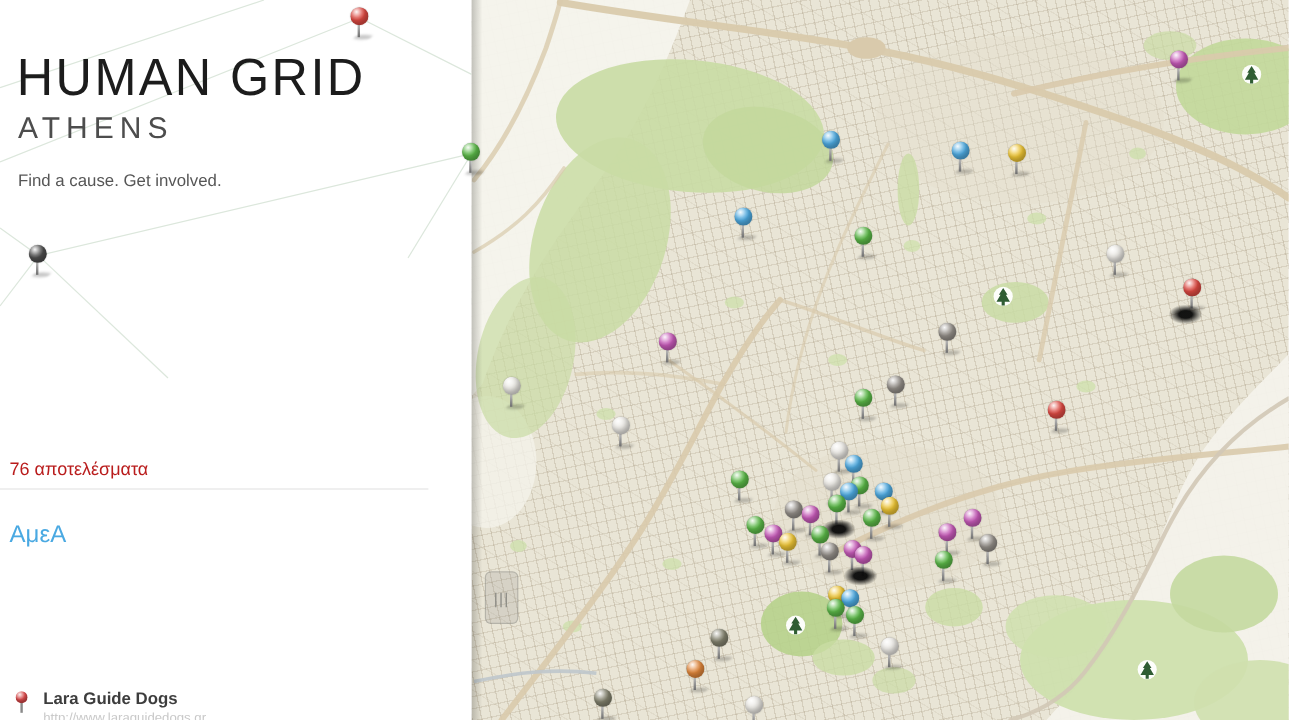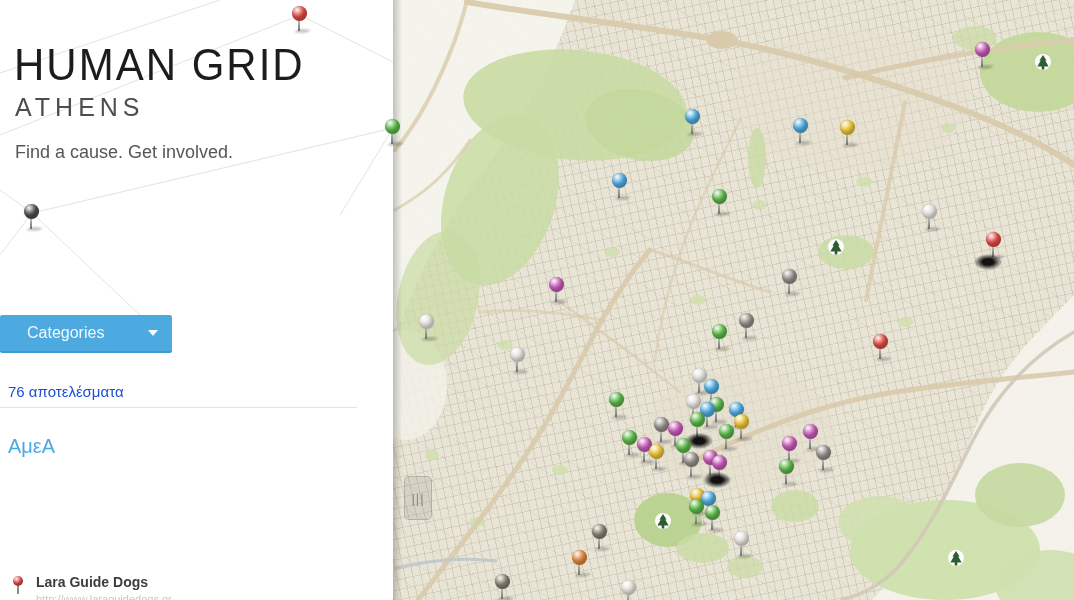--- a/index.html
+++ b/index.html
@@ -31,33 +31,33 @@
   .blob{position:absolute;width:28px;height:16px;margin:-8px 0 0 -14px;pointer-events:none;
     background:radial-gradient(ellipse at center, rgba(8,8,8,.95) 0 28%, rgba(8,8,8,0) 72%);}
 
   
   #sidebar{position:absolute;left:0;top:0;width:393px;height:600px;background:#fff;z-index:10;}
   #sidebar-decor{position:absolute;left:0;top:0;z-index:0;}
   .sb{position:absolute;z-index:2;}
   #app-title{left:14px;top:40px;font-size:42px;letter-spacing:2px;color:#1c1c1c;
     transform:scaleY(1.04);transform-origin:left top;white-space:nowrap;}
   #app-subtitle{left:15px;top:93px;font-size:25px;letter-spacing:5px;color:#4d4d4d;}
-  #tagline{left:15px;top:142px;font-size:18px;color:#565656;}
+  #tagline{left:15px;top:142px;font-size:14px;color:#565656;}
 
   #categories-btn{left:0;top:315px;width:172px;height:38px;background:#4DAAE0;border:0;
     border-bottom:2px solid #3f9bd3;border-radius:2px;display:flex;align-items:center;
     cursor:pointer;padding:0 14px 0 27px;box-sizing:border-box;}
   #categories-btn .lbl{color:rgba(255,255,255,.92);font-size:16px;flex:1;text-align:left;}
   .caret{width:0;height:0;border-left:5px solid transparent;border-right:5px solid transparent;
     border-top:6px solid rgba(255,255,255,.95);}
   #search-input{left:185px;top:315px;width:172px;height:38px;box-sizing:border-box;
     background:#EBF3F9;border:1px solid #D8E5EF;border-radius:2px;padding:0 14px;
     font-size:16px;color:#55606a;font-family:"Liberation Sans",sans-serif;}
   #search-input::placeholder{color:#93A0AB;}
-  #results-count{left:8px;top:383px;font-size:15px;color:#1d4ed8;}
+  #results-count{left:8px;top:383px;font-size:15px;color:#b91c1c;}
   #divider{left:0;top:407px;width:357px;height:1px;background:#E4E4E4;}
   #category-heading{left:8px;top:435px;font-size:20px;color:#4AA9E2;}
 
   .result-item{position:absolute;left:0;width:340px;cursor:pointer;z-index:2;}
   .result-item .ttl{margin-left:36px;font-size:14px;font-weight:bold;color:#3d3d3d;}
   .result-item .url{margin-left:36px;font-size:11px;color:#C9C9C9;margin-top:3px;}
   .mini-pin{position:absolute;left:13px;top:2px;width:10px;height:10px;}
   .mini-pin .mb{position:absolute;inset:0;border-radius:50%;background:#D6494A;
     background-image:radial-gradient(circle at 35% 28%, rgba(255,255,255,.9), rgba(255,255,255,0) 45%);
     box-shadow:inset -1px -2px 2px rgba(0,0,0,.3);}
@@ -152,24 +152,20 @@
         <line x1="0" y1="190" x2="32" y2="213"></line>
         <line x1="0" y1="255" x2="32" y2="213"></line>
         <line x1="393" y1="128" x2="340" y2="215"></line>
       </g>
     </svg>
 
     <div class="sb" id="app-title">HUMAN GRID</div>
     <div class="sb" id="app-subtitle">ATHENS</div>
     <div class="sb" id="tagline">Find a cause. Get involved.</div>
 
-    <button class="sb" id="categories-btn">
-      <span class="lbl">Categories</span>
-      <span class="caret"></span>
-    </button>
 
     <div class="sb" id="results-count">76 αποτελέσματα</div>
     <div class="sb" id="divider"></div>
     <div class="sb" id="category-heading">ΑμεΑ</div>
 
     <div class="result-item" style="top:574px;">
       <span class="mini-pin">
           <i class="mn"></i>
           <i class="mb"></i>
         </span>

